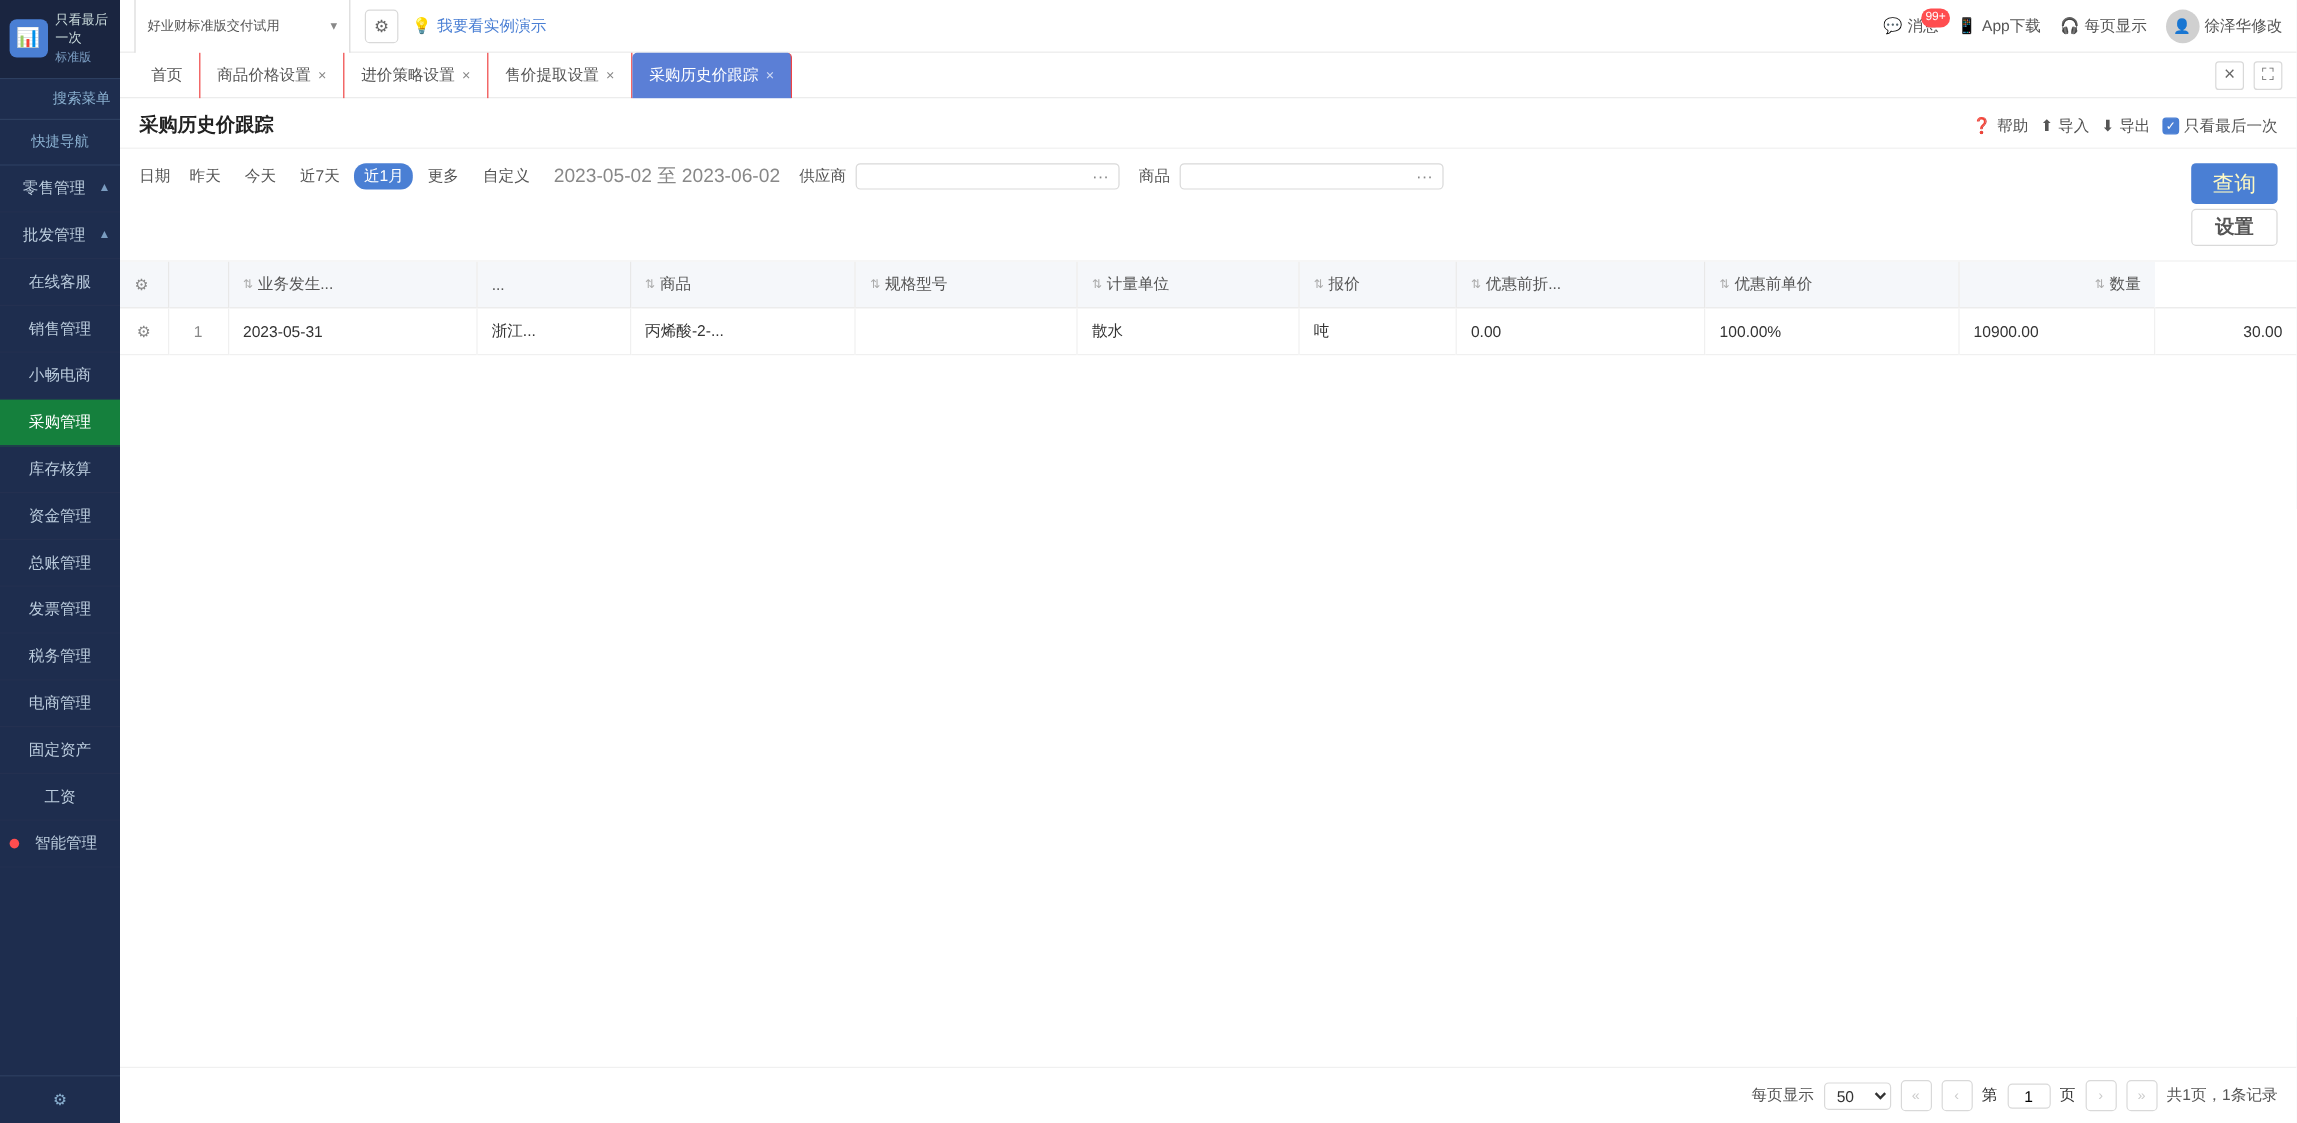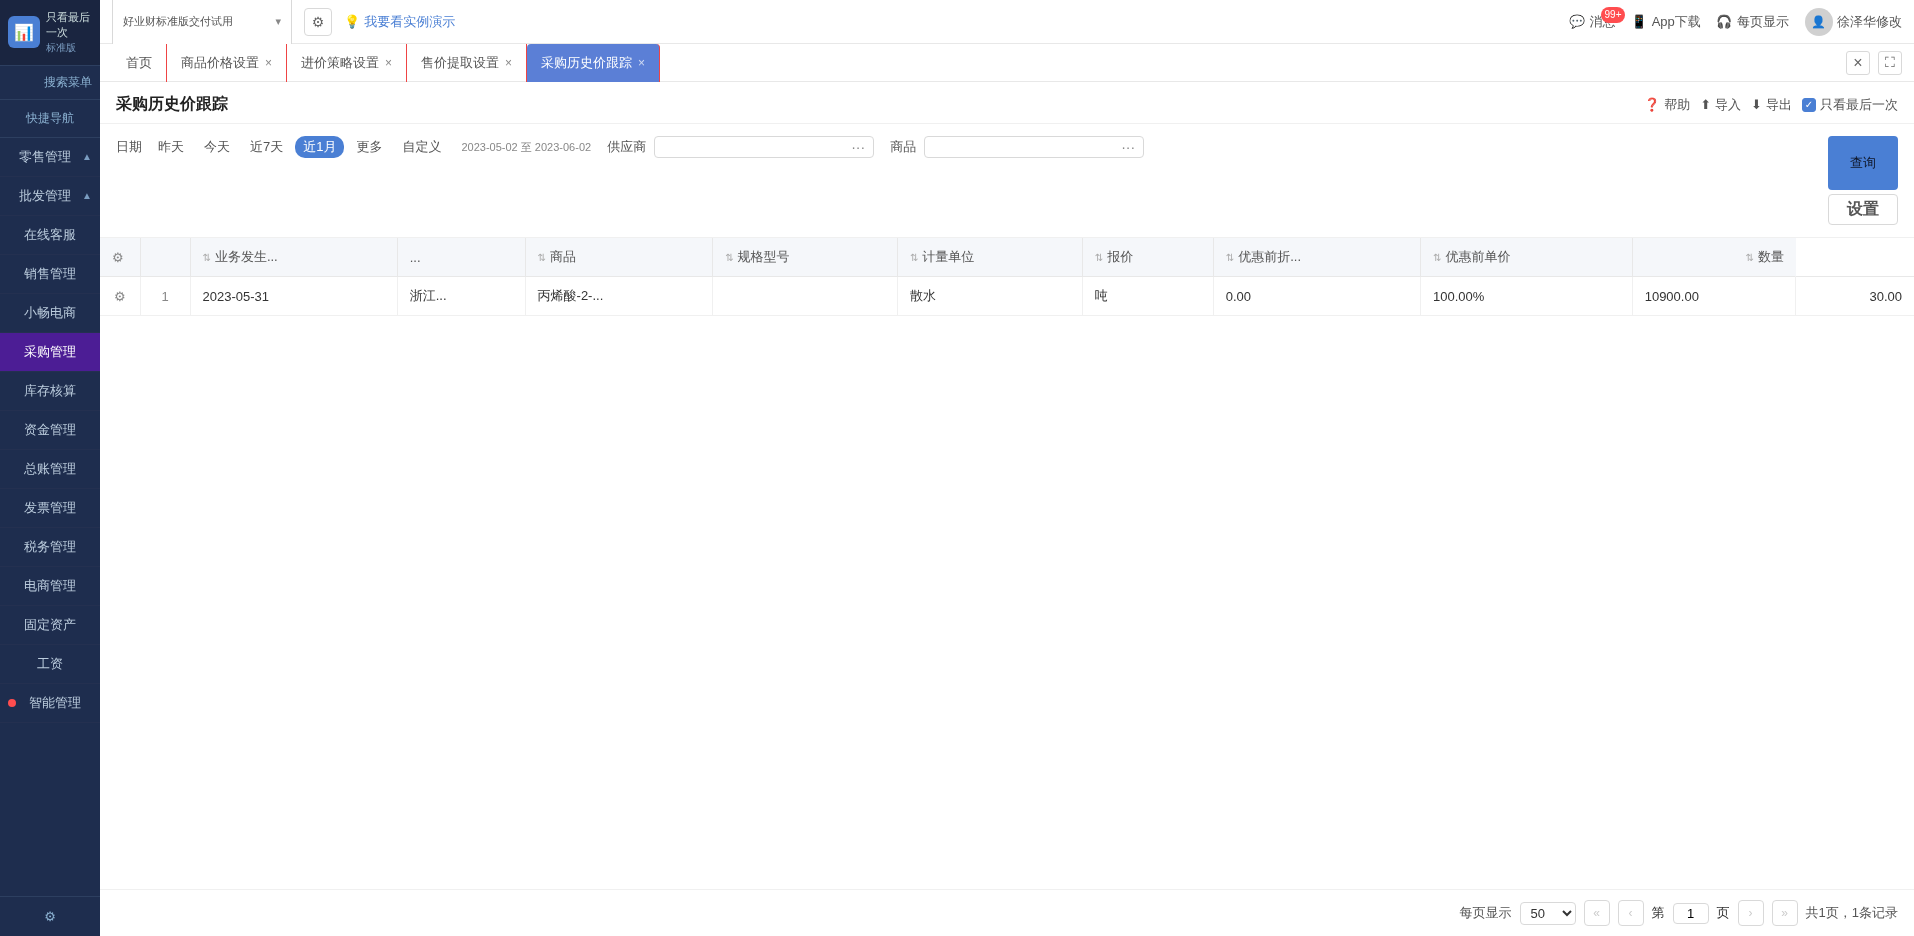--- a/index.html
+++ b/index.html
@@ -61,21 +61,21 @@
     .sidebar-item {
       padding: 10px 8px;
       display: flex;
       align-items: center;
       justify-content: space-between;
       cursor: pointer;
       color: #bcd;
       font-size: 13px;
       border-bottom: 1px solid #243050;
     }
-    .sidebar-item.active { background: #4c1d95; color: #fff; }
+    .sidebar-item.active { background: #15803d; color: #fff; }
     .sidebar-item-label { flex: 1; text-align: center; }
     .sidebar-item-arrow { font-size: 10px; color: #7a9cc0; }
     .sidebar-dot { width: 8px; height: 8px; background: #ff4d4f; border-radius: 50%; display: inline-block; margin-right: 2px; }
     .sidebar-settings {
       margin-top: auto;
       padding: 12px 0;
       text-align: center;
       color: #8ab0d0;
       cursor: pointer;
       border-top: 1px solid #2d3f60;
@@ -308,21 +308,21 @@
       cursor: pointer;
       font-size: 13px;
       color: #555;
     }
     .date-option.active {
       background: #4a7fd4;
       color: #fff;
       border-radius: 10px;
     }
     .date-range-display {
-      font-size: 11px;
+      font-size: 16px;
       color: #888;
       margin-left: 4px;
     }
     .filter-input-wrap {
       display: flex;
       align-items: center;
       border: 1px solid #d9d9d9;
       border-radius: 4px;
       padding: 2px 8px;
       background: #fff;
@@ -343,26 +343,26 @@
       font-size: 14px;
     }
     .filter-actions {
       margin-left: auto;
       display: flex;
       flex-direction: column;
       gap: 4px;
     }
     .btn-primary {
       background: #4a7fd4;
-      color: #0f172a;
+      color: #fef9c3;
       border: none;
-      padding: 18px 18px;
+      padding: 5px 18px;
       border-radius: 4px;
       cursor: pointer;
-      font-size: 13px;
+      font-size: 18px;
     }
     .btn-default {
       background: #fff;
       color: #555;
       border: 1px solid #d9d9d9;
       padding: 4px 18px;
       border-radius: 4px;
       cursor: pointer;
       font-size: 16px;
       font-weight: bold;

